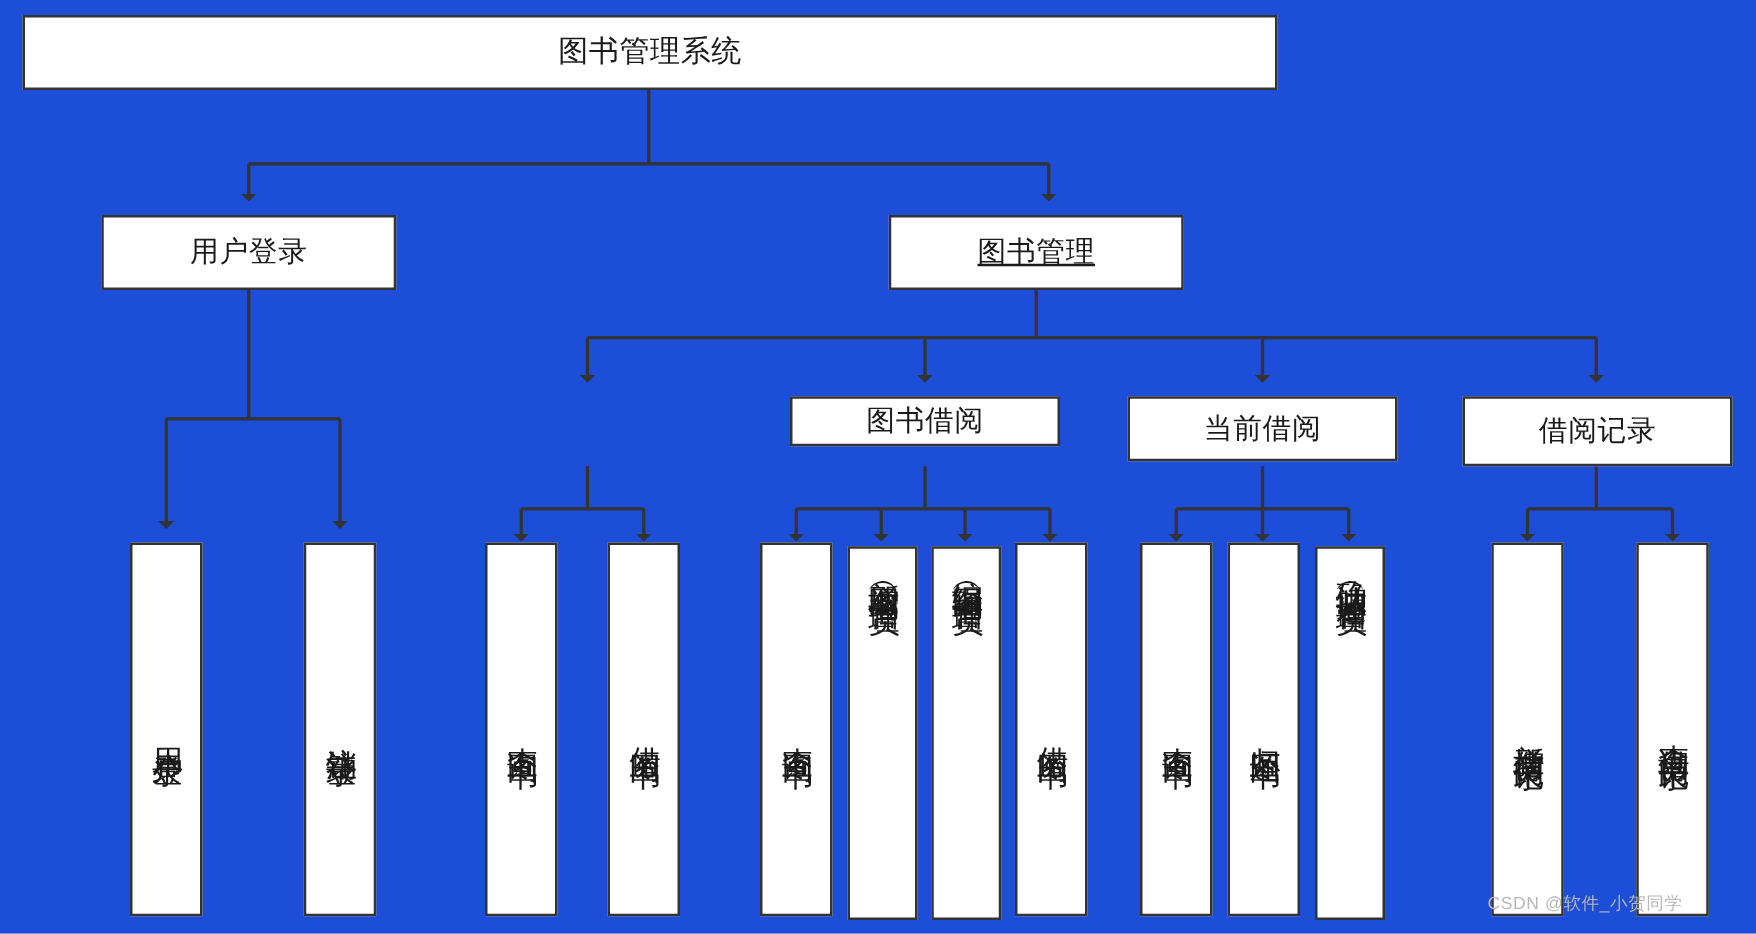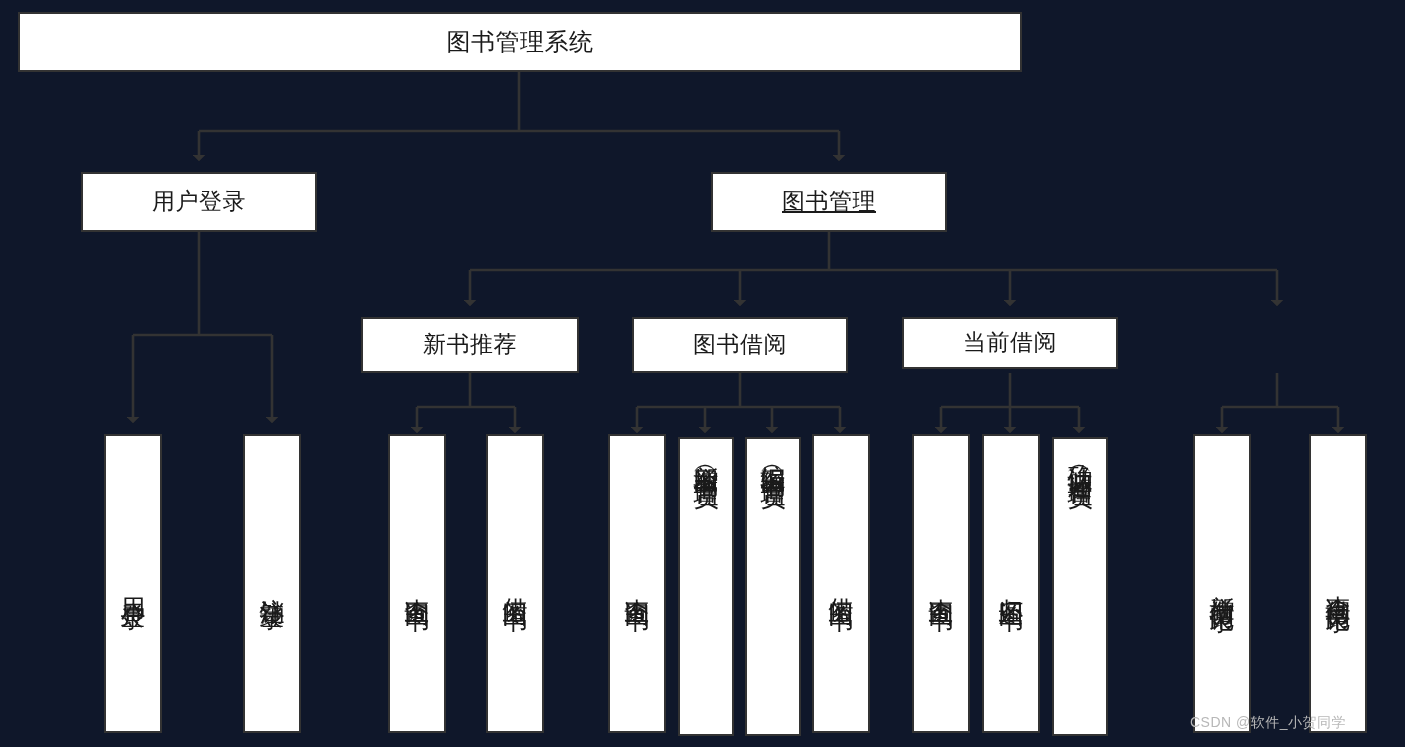--- a/index.html
+++ b/index.html
@@ -8,21 +8,21 @@
     padding: 0;
     background: #ffffff;
   }
   body {
     font-family: "Liberation Sans", "DejaVu Sans", sans-serif;
   }
   #diagram-root {
     position: relative;
     width: 1405px;
     height: 747px;
-    background: #0f172a;
+    background: #1d4ed8;
     overflow: hidden;
   }
   #edges-layer {
     position: absolute;
     left: 0;
     top: 0;
     width: 1405px;
     height: 747px;
     pointer-events: none;
   }
@@ -137,29 +137,29 @@
     <span class="label">图书管理系统</span>
   </div>
 
   <div class="node horiz" style="left:81px; top:172px; width:236px; height:60px;">
     <span class="label">用户登录</span>
   </div>
   <div class="node horiz" style="left:711px; top:172px; width:236px; height:60px;text-decoration:underline;">
     <span class="label">图书管理</span>
   </div>
 
-  <div class="node horiz" style="left:361px; top:317px; width:218px; height:56px;">
-    <span class="label">新书推荐</span>
-  </div>
-  <div class="node horiz" style="left:632px; top:317px; width:216px; height:56px;">
+  <div class="node horiz" style="left:632px; top:317px; width:216px; height:40px;">
     <span class="label">图书借阅</span>
   </div>
   <div class="node horiz" style="left:902px; top:317px; width:216px; height:52px;">
     <span class="label">当前借阅</span>
   </div>
+  <div class="node horiz" style="left:1170px; top:317px; width:216px; height:56px;">
+    <span class="label">借阅记录</span>
+  </div>
 
   <div class="node vert centered" style="left:104px; top:434px; width:58px; height:299px;">
     <span class="label">用户登录</span>
   </div>
   <div class="node vert centered" style="left:243px; top:434px; width:58px; height:299px;">
     <span class="label">注销登录</span>
   </div>
 
   <div class="node vert centered" style="left:388px; top:434px; width:58px; height:299px;">
     <span class="label">查询图书</span>

